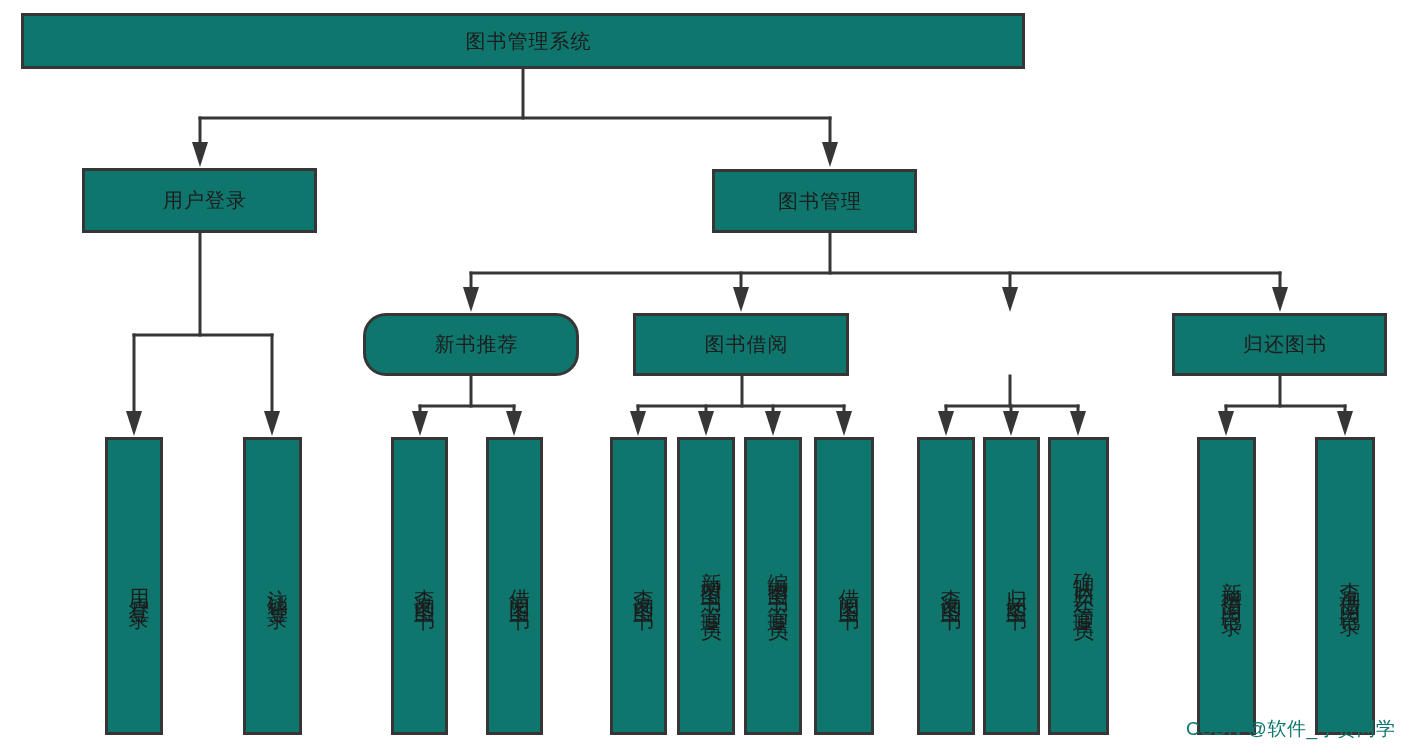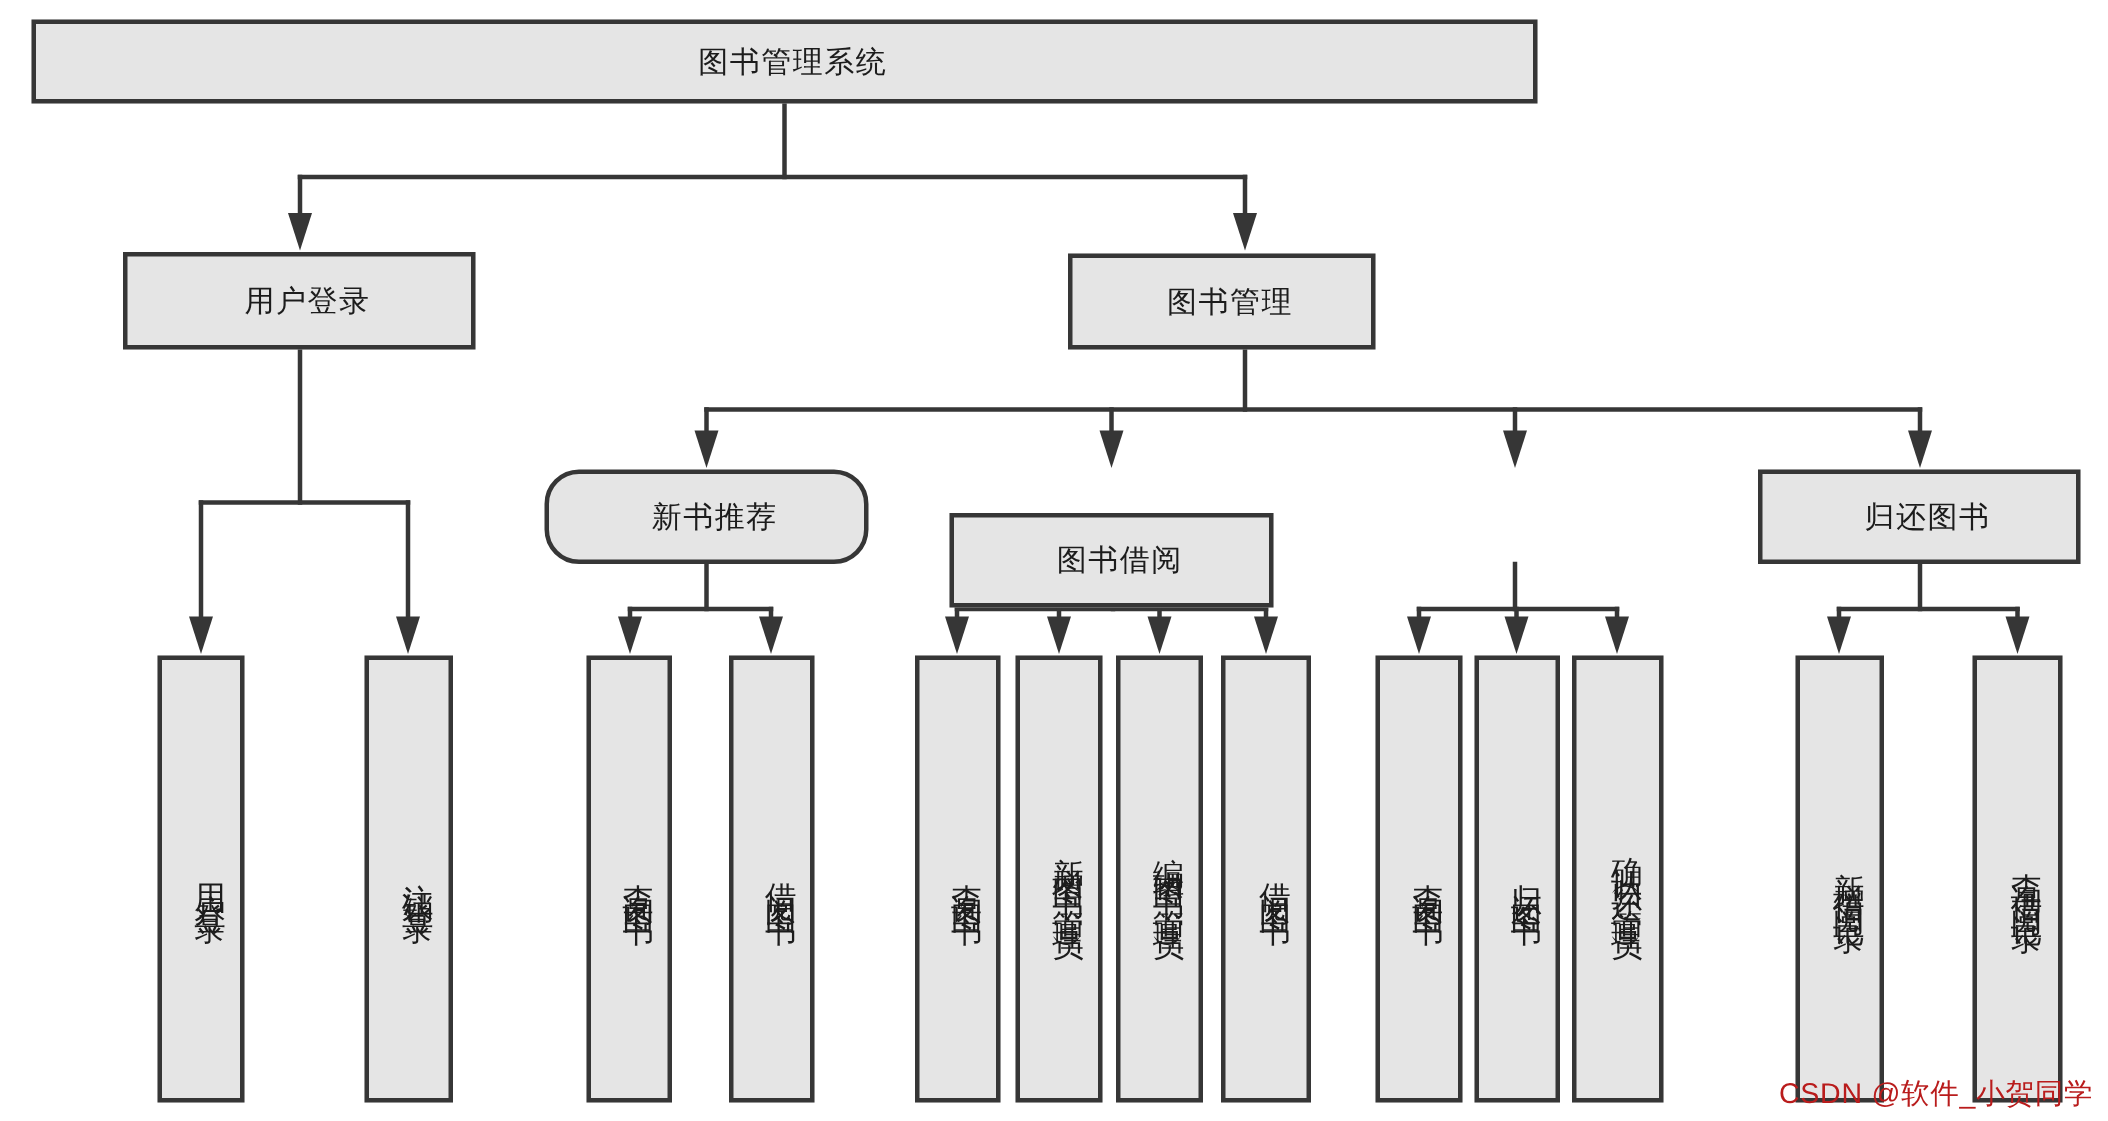--- a/index.html
+++ b/index.html
@@ -2,31 +2,31 @@
 <html><head>
 <meta charset="utf-8">
 <style>
   html,body{margin:0;padding:0;background:#ffffff;}
   .canvas{
     position:relative;width:1405px;height:747px;background:#ffffff;overflow:hidden;
     font-family:"Liberation Sans", sans-serif;color:#1c1c1c;
   }
   .connectors{position:absolute;left:0;top:0;width:1405px;height:747px;z-index:1;}
   .node{
-    position:absolute;box-sizing:border-box;background:#e5e5e5;border:3px solid #363636;
+    position:absolute;box-sizing:border-box;background:#0f766e;border:3px solid #363636;
     display:flex;align-items:center;justify-content:center;z-index:2;padding-left:11px;
   }
   .node .lbl{font-size:20px;letter-spacing:1px;white-space:nowrap;}
   .node.v .lbl{
     writing-mode:vertical-rl;text-orientation:mixed;
     font-size:21px;letter-spacing:7px;line-height:1;white-space:normal;
   }
   .watermark{
     position:absolute;left:1186px;top:716px;z-index:10;
-    font-size:19px;color:#b91c1c;white-space:nowrap;letter-spacing:0.5px;
+    font-size:19px;color:#0f766e;white-space:nowrap;letter-spacing:0.5px;
   }
 </style>
 </head>
 <body>
 
 <div class="canvas">
 
   <svg class="connectors" viewBox="0 0 1405 747" xmlns="http://www.w3.org/2000/svg">
     <g stroke="#363636" stroke-width="3" fill="none" stroke-linecap="square">
 
@@ -100,21 +100,21 @@
   <div class="node" style="left:82px;top:168px;width:235px;height:65px;">
     <span class="lbl">用户登录</span>
   </div>
   <div class="node" style="left:712px;top:169px;width:205px;height:64px;">
     <span class="lbl">图书管理</span>
   </div>
 
   <div class="node" style="left:363px;top:313px;width:216px;height:63px;border-radius:23px;">
     <span class="lbl">新书推荐</span>
   </div>
-  <div class="node" style="left:633px;top:313px;width:216px;height:63px;margin-top:29px;">
+  <div class="node" style="left:633px;top:313px;width:216px;height:63px;">
     <span class="lbl">图书借阅</span>
   </div>
   <div class="node" style="left:1172px;top:313px;width:215px;height:63px;">
     <span class="lbl">归还图书</span>
   </div>
 
   <div class="node v" style="left:105px;top:437px;width:58px;height:298px;">
     <span class="lbl">用户登录</span>
   </div>
   <div class="node v" style="left:243px;top:437px;width:59px;height:298px;">

